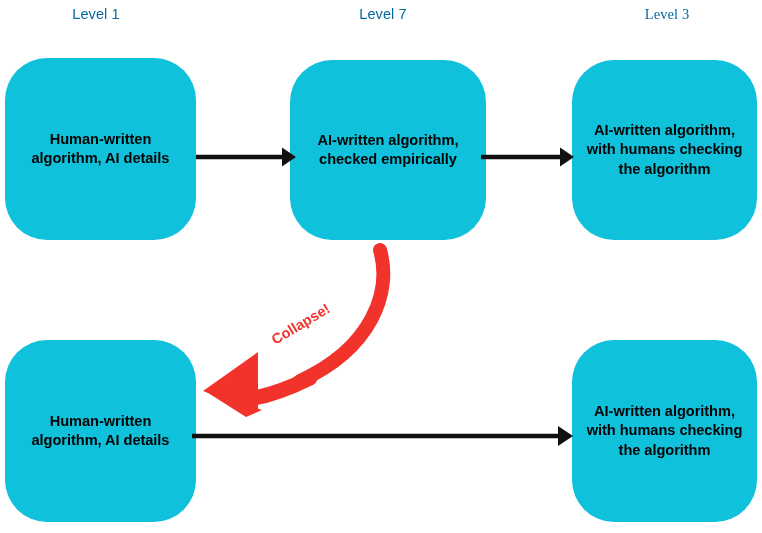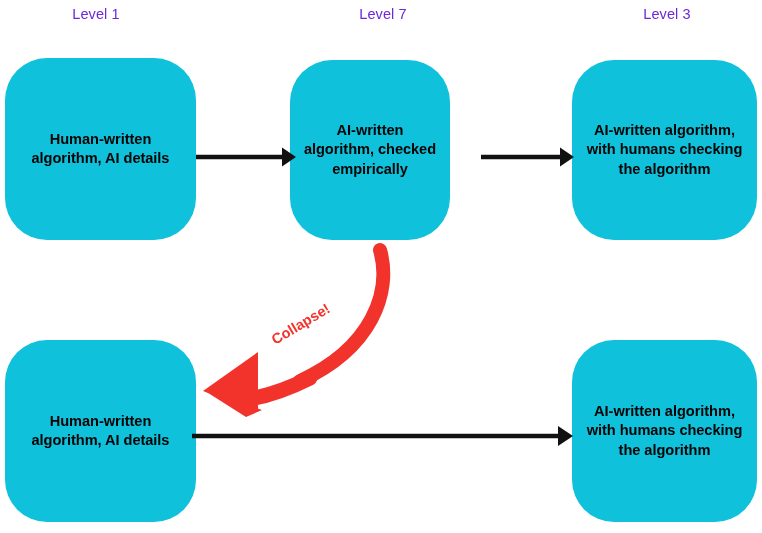--- a/index.html
+++ b/index.html
@@ -13,21 +13,21 @@
   #canvas {
     position: relative;
     width: 762px;
     height: 533px;
     background: #ffffff;
     overflow: hidden;
   }
   .level-label {
     position: absolute;
     font-size: 14.5px;
-    color: #6d28d9;
+    color: #0369a1;
     font-weight: 400;
     letter-spacing: 0.1px;
     text-align: center;
     white-space: nowrap;
     transform: translateX(-50%);
   }
   .node {
     position: absolute;
     background: #10C1DC;
     border-radius: 42px;
@@ -62,27 +62,27 @@
     transform-origin: 50% 50%;
   }
 </style>
 </head>
 <body>
 
 <div id="canvas">
 
   <div class="level-label" style="left:96px; top:6px;">Level 1</div>
   <div class="level-label" style="left:383px; top:6px;">Level 7</div>
-  <div class="level-label" style="left:667px; top:6px;">Level 3</div>
+  <div class="level-label" style="left:667px; top:6px;font-family:Liberation Serif, serif;">Level 3</div>
 
   <div class="node" style="left:5px; top:58px; width:191px; height:182px;">
     <div class="node-label" style="max-width:168px;">Human-written algorithm, AI details</div>
   </div>
 
-  <div class="node" style="left:290px; top:60px; width:160px; height:180px;">
+  <div class="node" style="left:290px; top:60px; width:196px; height:180px;">
     <div class="node-label" style="max-width:166px;">AI-written algorithm, checked empirically</div>
   </div>
 
   <div class="node" style="left:572px; top:60px; width:185px; height:180px;">
     <div class="node-label" style="max-width:166px;">AI-written algorithm, with humans checking the algorithm</div>
   </div>
 
   <div class="node" style="left:5px; top:340px; width:191px; height:182px;">
     <div class="node-label" style="max-width:168px;">Human-written algorithm, AI details</div>
   </div>

